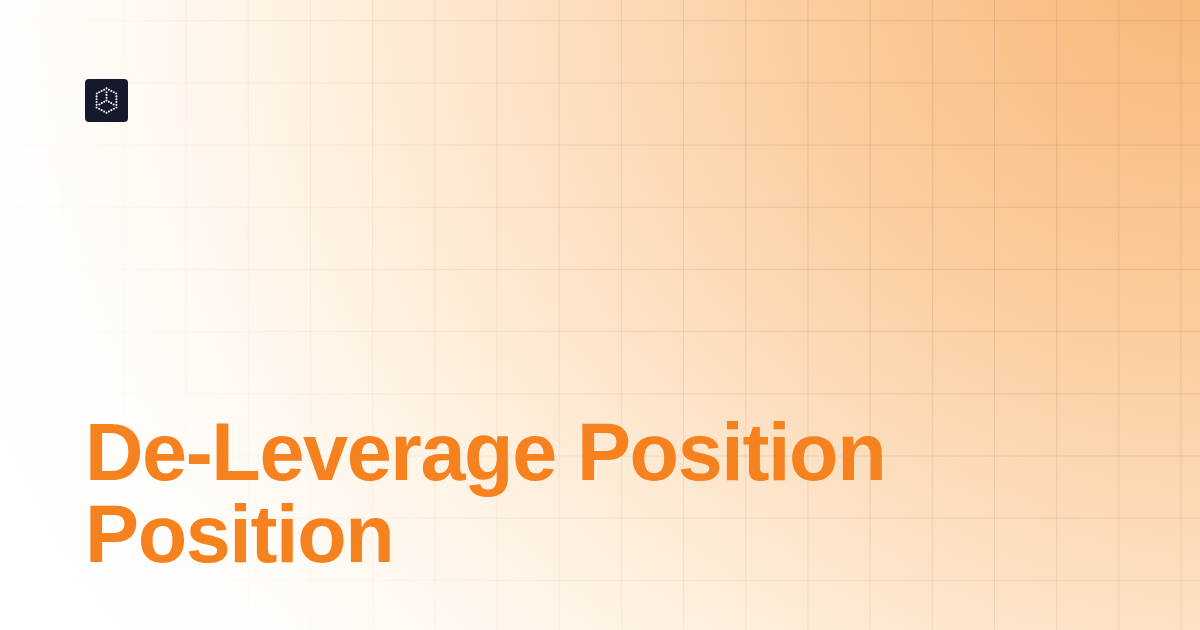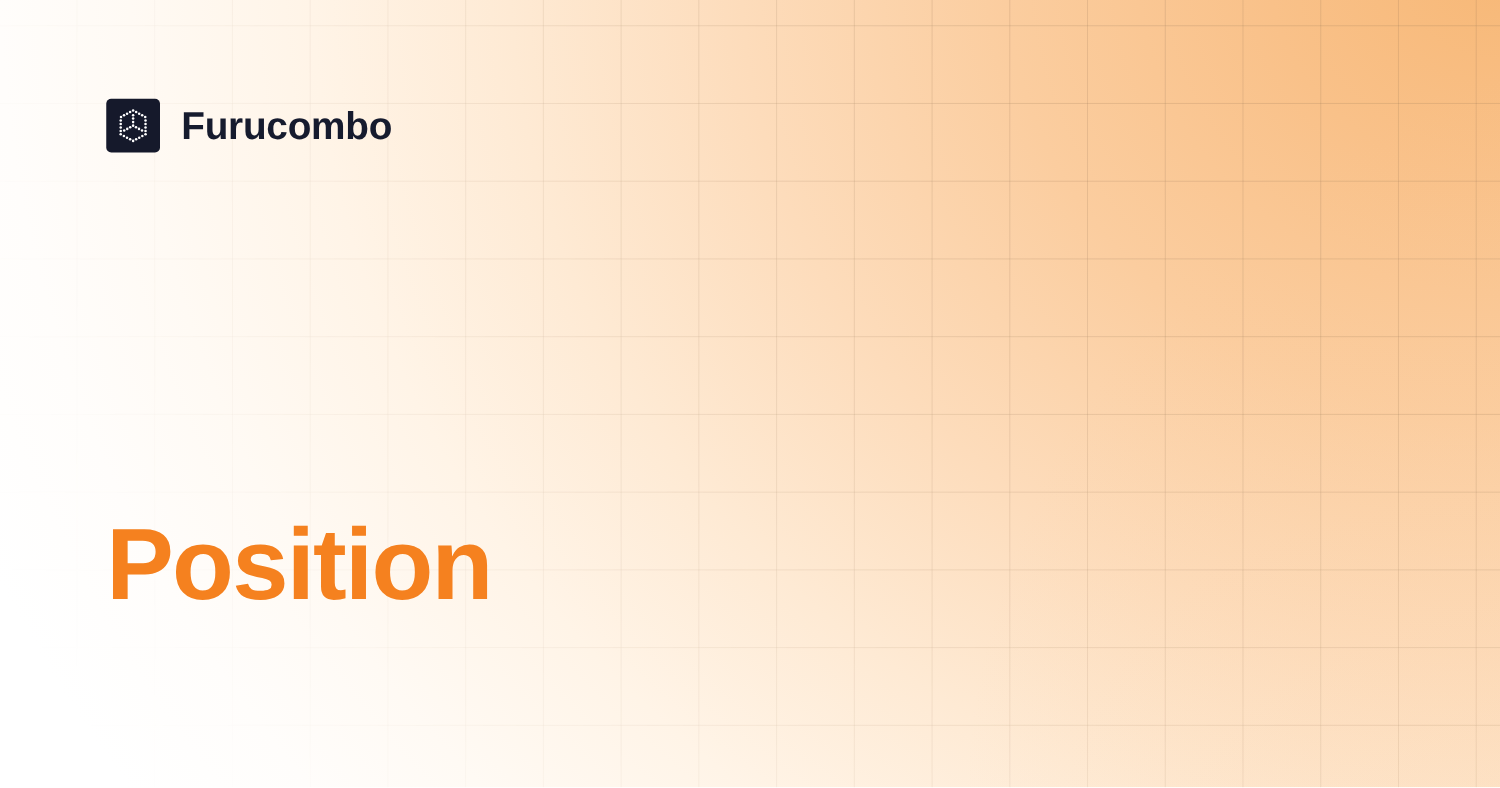--- a/index.html
+++ b/index.html
@@ -219,21 +219,21 @@
               <circle cx="22.3" cy="37.4" r="2.1"></circle>
               <circle cx="17.3" cy="40.1" r="2.1"></circle>
 
               <circle cx="36.8" cy="34.7" r="2.1"></circle>
               <circle cx="41.7" cy="37.4" r="2.1"></circle>
               <circle cx="46.7" cy="40.1" r="2.1"></circle>
             </g>
           </svg>
         </span>
       </div>
-      <div class="brand-name">Furucombo</div>
     </div>
 
     <h1 class="headline">
+      <span class="headline-line">De-Leverage Position</span>
       <span class="headline-line">Position</span>
     </h1>
 
   </div>
 </div>
 
 </body></html>

